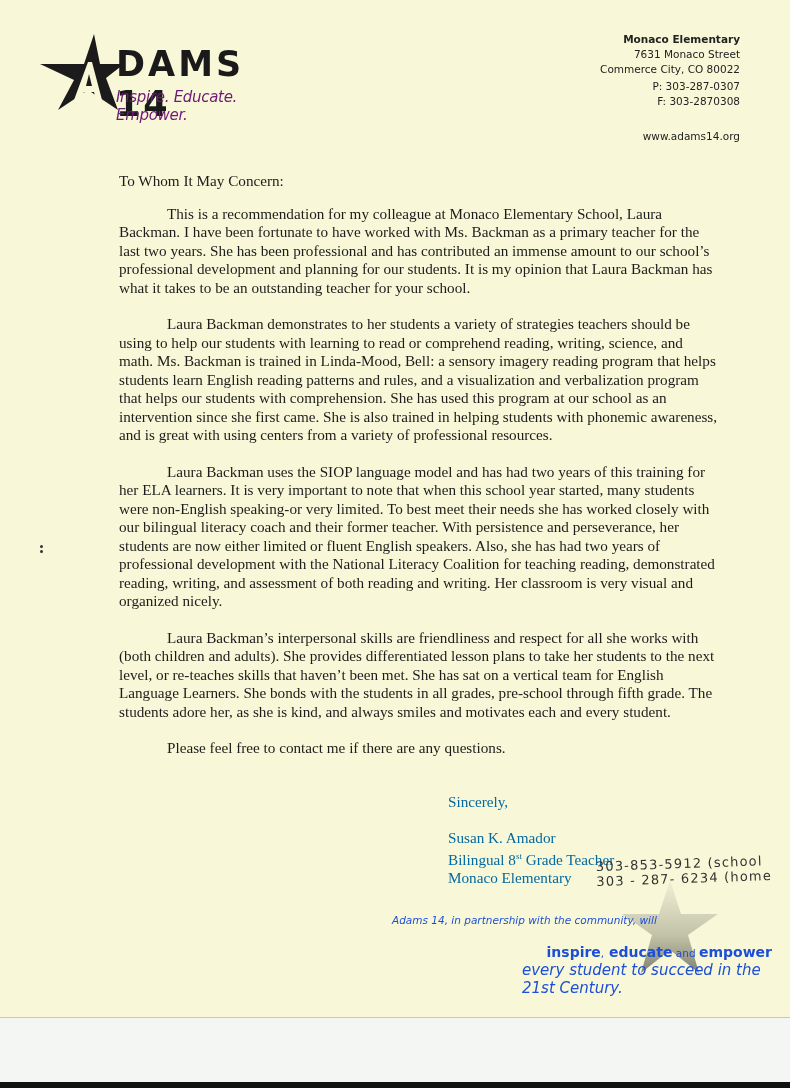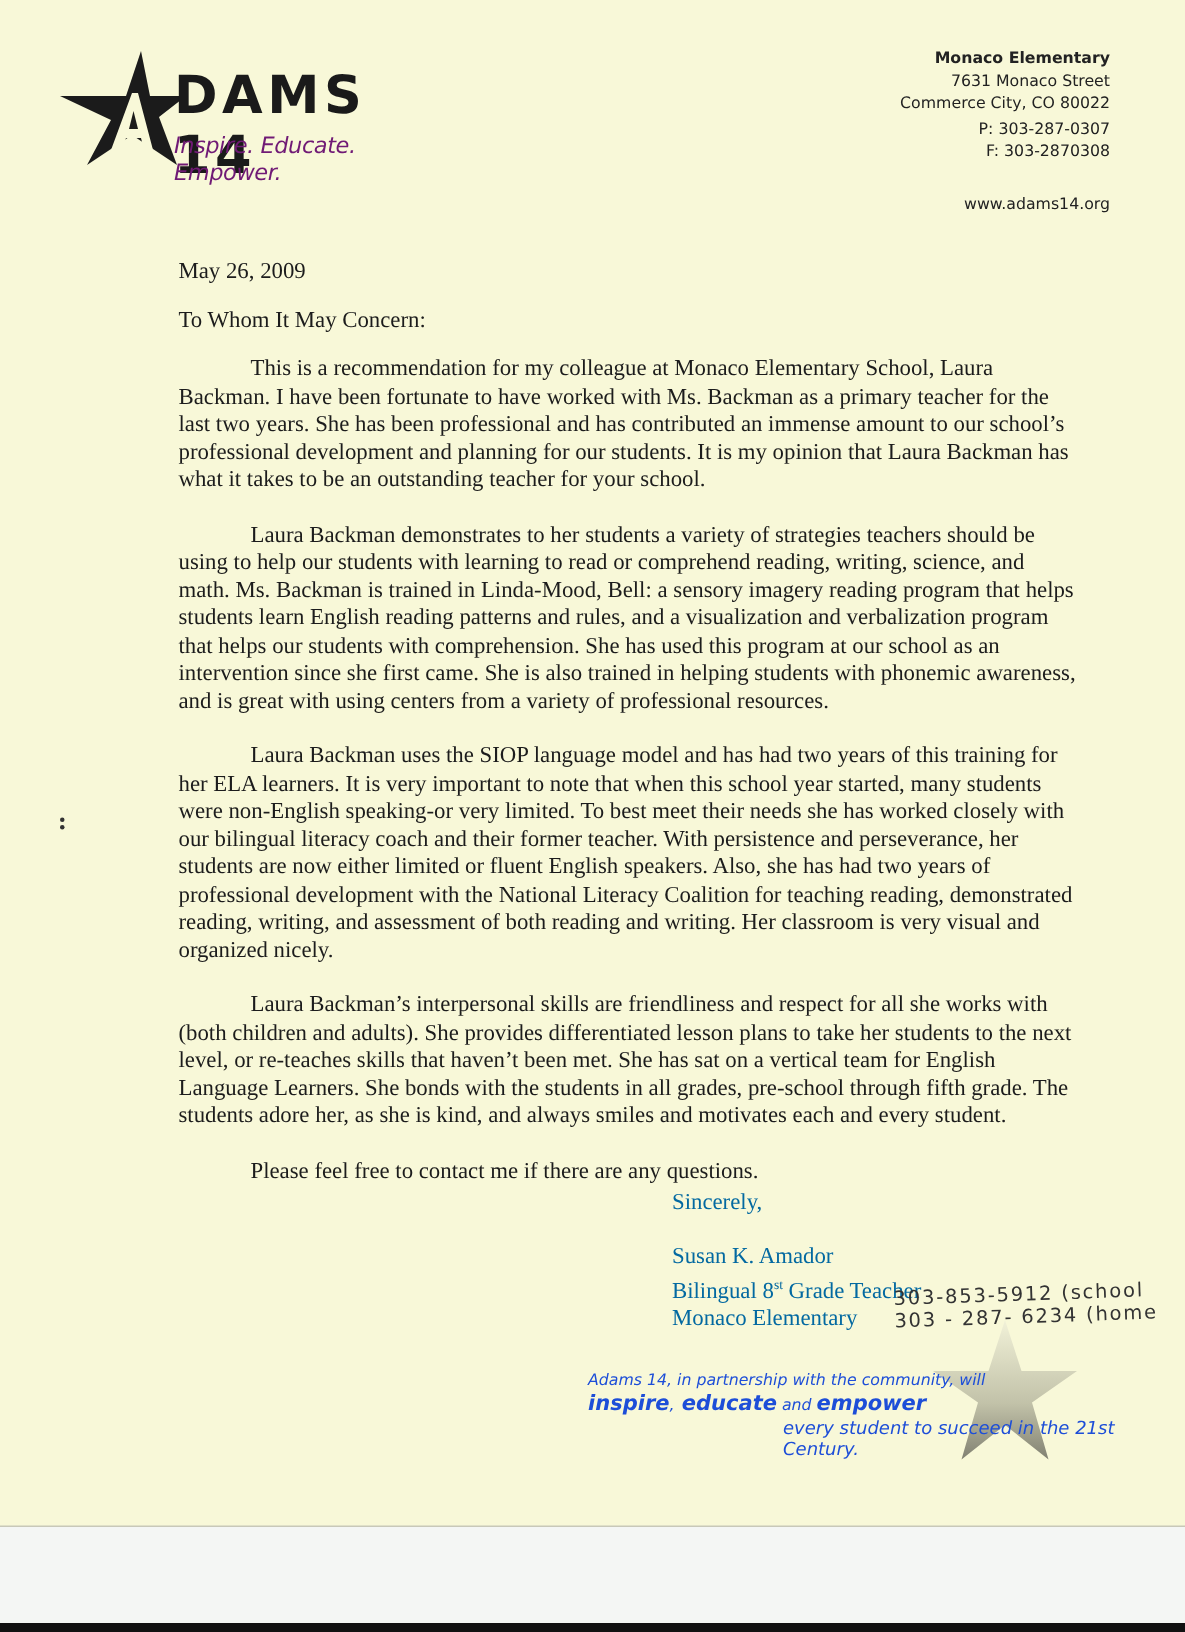--- a/index.html
+++ b/index.html
@@ -50,23 +50,23 @@
     line-height: 15px; transform: rotate(-2deg); letter-spacing: 1.2px;
   }
   .mark { position: absolute; left: 40px; top: 545px; width: 4px; height: 8px; }
   .mark span { display:block; width: 3px; height: 3px; background:#333; border-radius: 50%; margin-bottom: 2px; }
   .footer-star { position: absolute; left: 620px; top: 878px; }
   .footer {
     position: absolute; left: 392px; top: 914px; width: 390px;
     font-family: "DejaVu Sans", sans-serif; color: #1d4ed8;
   }
   .footer .l1 { font-size: 10.5px; font-style: italic; }
-  .footer .l2 { padding-right: 10px; font-size: 14px; font-style: italic; font-weight: bold; margin-top: 2px; }
+  .footer .l2 { text-align: right; padding-right: 10px; font-size: 14px; font-weight: bold; margin-top: 18px; }
   .footer .l2 .and { font-weight: normal; font-size: 10.5px; }
-  .footer .l3 { font-size: 12px; font-style: italic; padding-left: 130px; margin-top: 1px; }
+  .footer .l3 { font-size: 15px; font-style: italic; padding-left: 130px; margin-top: 1px; }
 </style>
 </head>
 <body>
 
 <div class="page">
 
   <div class="logo">
     <svg class="logo-star" width="90" height="80" viewBox="0 0 90 80">
       <polygon points="58,2 48,32 4,32 38,48 22,78 52,58 82,78 70,46 88,32 64,32" fill="#1b1b1b"></polygon>
       <polygon points="52,30 38,68 45,68 48,60 58,60 60,68 66,68 56,30" fill="#f8f8d8"></polygon>
@@ -79,21 +79,20 @@
   <div class="school-block">
     <div class="name">Monaco Elementary</div>
     <div>7631 Monaco Street</div>
     <div>Commerce City, CO 80022</div>
     <div class="phone">P: 303-287-0307</div>
     <div>F: 303-2870308</div>
     <div class="web">www.adams14.org</div>
   </div>
 
   <div class="letter">
-    <p class="date">May 26, 2009</p>
     <p class="salutation">To Whom It May Concern:</p>
     <p class="para">This is a recommendation for my colleague at Monaco Elementary School, Laura Backman.  I have been fortunate to have worked with Ms. Backman as a primary teacher for the last two years.  She has been professional and has contributed an immense amount to our school’s professional development and planning for our students.  It is my opinion that Laura Backman has what it takes to be an outstanding teacher for your school.</p>
     <p class="para">Laura Backman demonstrates to her students a variety of strategies teachers should be using to help our students with learning to read or comprehend reading, writing, science, and math.  Ms. Backman is trained in Linda-Mood, Bell: a sensory imagery reading program that helps students learn English reading patterns and rules, and a visualization and verbalization program that helps our students with comprehension. She has used this program at our school as an intervention since she first came.  She is also trained in helping students with phonemic awareness, and is great with using centers from a variety of professional resources.</p>
     <p class="para">Laura Backman uses the SIOP language model and has had two years of this training for her ELA learners.  It is very important to note that when this school year started, many students were non-English speaking-or very limited.  To best meet their needs she has worked closely with our bilingual literacy coach and their former teacher.   With persistence and perseverance, her students are now either limited or fluent English speakers.  Also, she has had two years of professional development with the National Literacy Coalition for teaching reading, demonstrated reading, writing, and assessment of both reading and writing.  Her classroom is very visual and organized nicely.</p>
     <p class="para">Laura Backman’s interpersonal skills are friendliness and  respect for all she works with (both children and adults).  She provides differentiated lesson plans to take her students to the next level, or re-teaches skills that haven’t been met.  She has sat on a vertical team for English Language Learners.  She bonds with the students in all grades, pre-school through fifth grade.  The students adore her, as she is kind, and always smiles and motivates each and every student.</p>
     <p class="closing">Please feel free to contact me if there are any questions.</p>
   </div>
 
   <div class="mark">
       <span></span>

